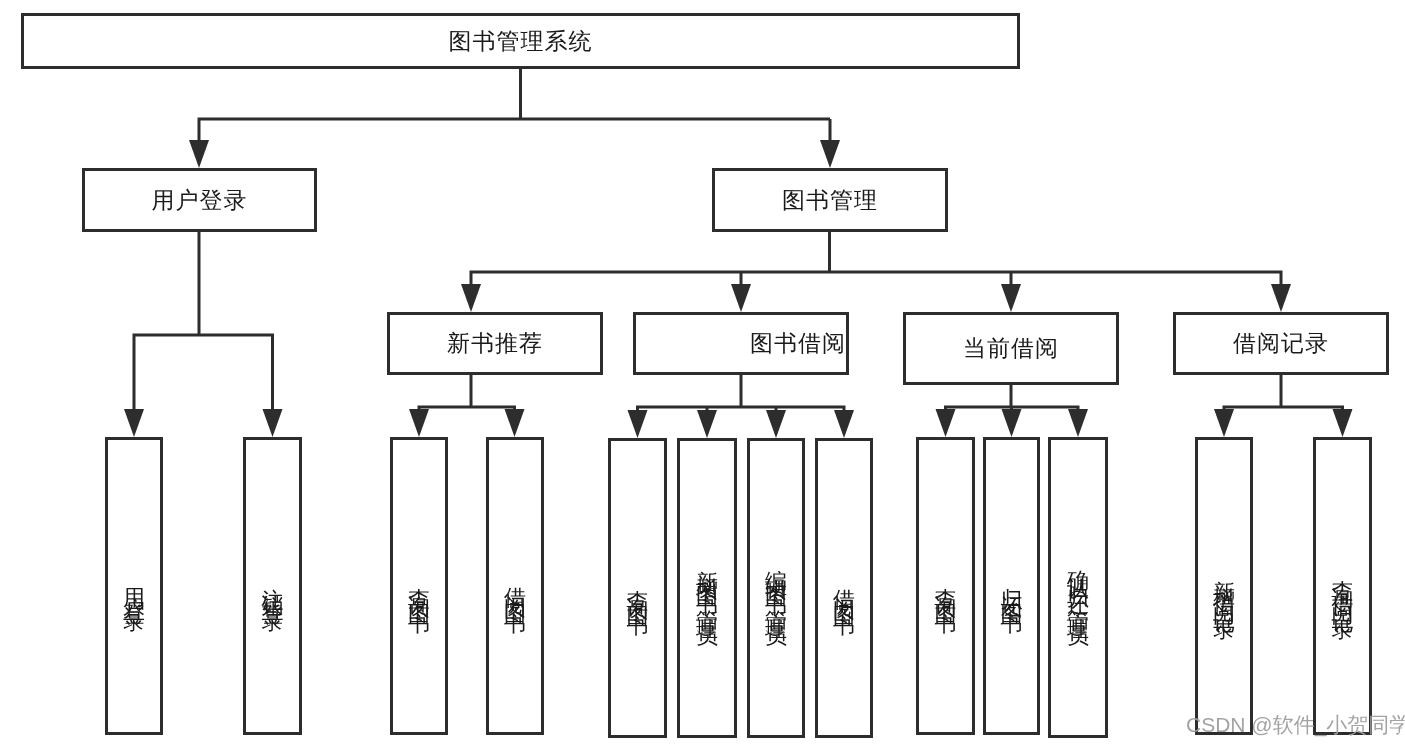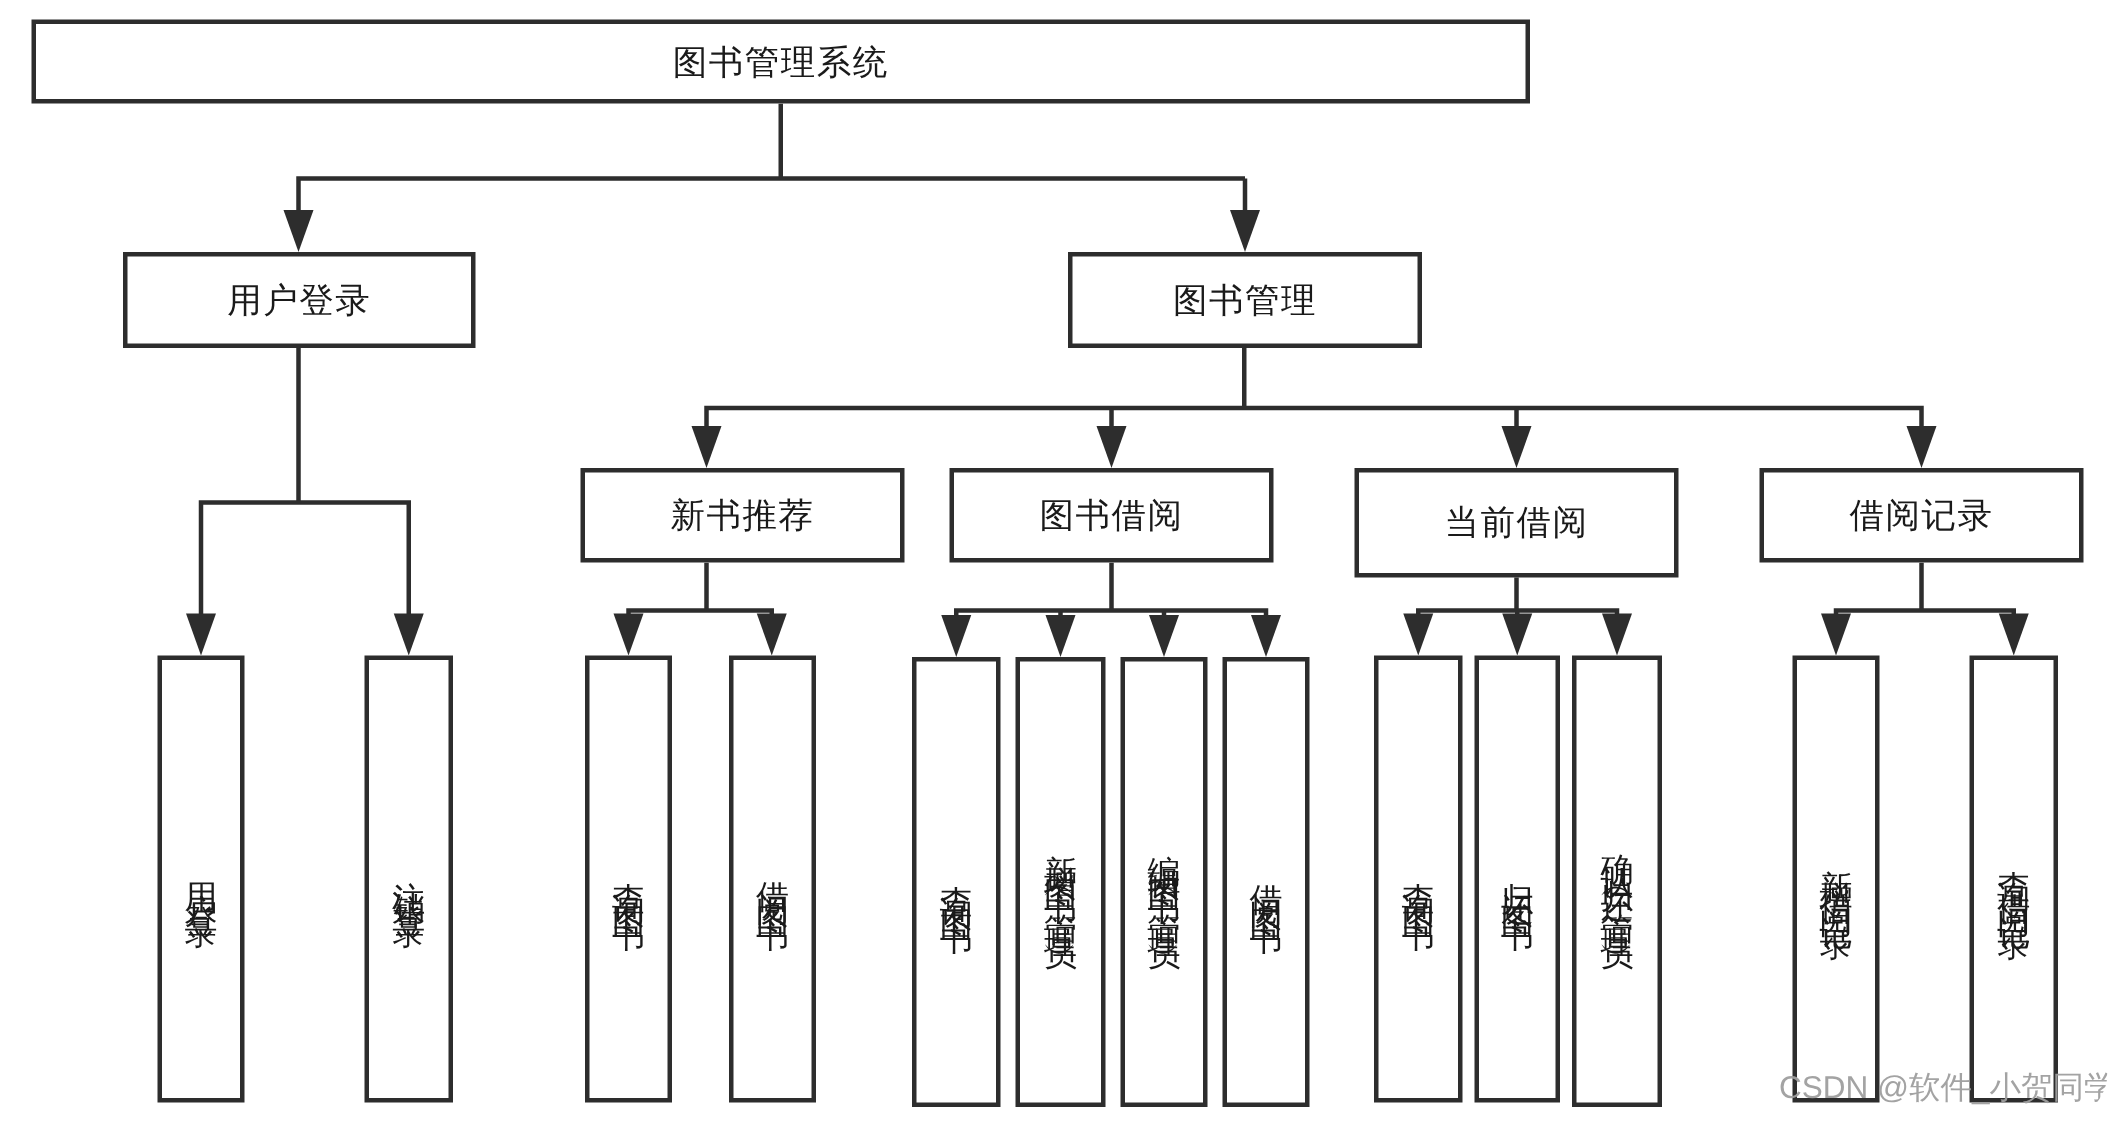--- a/index.html
+++ b/index.html
@@ -113,21 +113,21 @@
   <div class="node" style="left:82px;top:168px;width:235px;height:64px;">
     <span class="h-label">用户登录</span>
   </div>
   <div class="node" style="left:712px;top:168px;width:236px;height:64px;">
     <span class="h-label">图书管理</span>
   </div>
 
   <div class="node" style="left:363px;top:312px;width:216px;height:63px;margin-left:24px;">
     <span class="h-label">新书推荐</span>
   </div>
-  <div class="node" style="left:633px;top:312px;width:216px;height:63px;">
+  <div class="node" style="left:633px;top:312px;width:216px;height:63px;justify-content:flex-end;">
     <span class="h-label">图书借阅</span>
   </div>
   <div class="node" style="left:903px;top:312px;width:216px;height:73px;">
     <span class="h-label">当前借阅</span>
   </div>
   <div class="node" style="left:1173px;top:312px;width:216px;height:63px;">
     <span class="h-label">借阅记录</span>
   </div>
 
   <div class="leaf" style="left:105px;">

